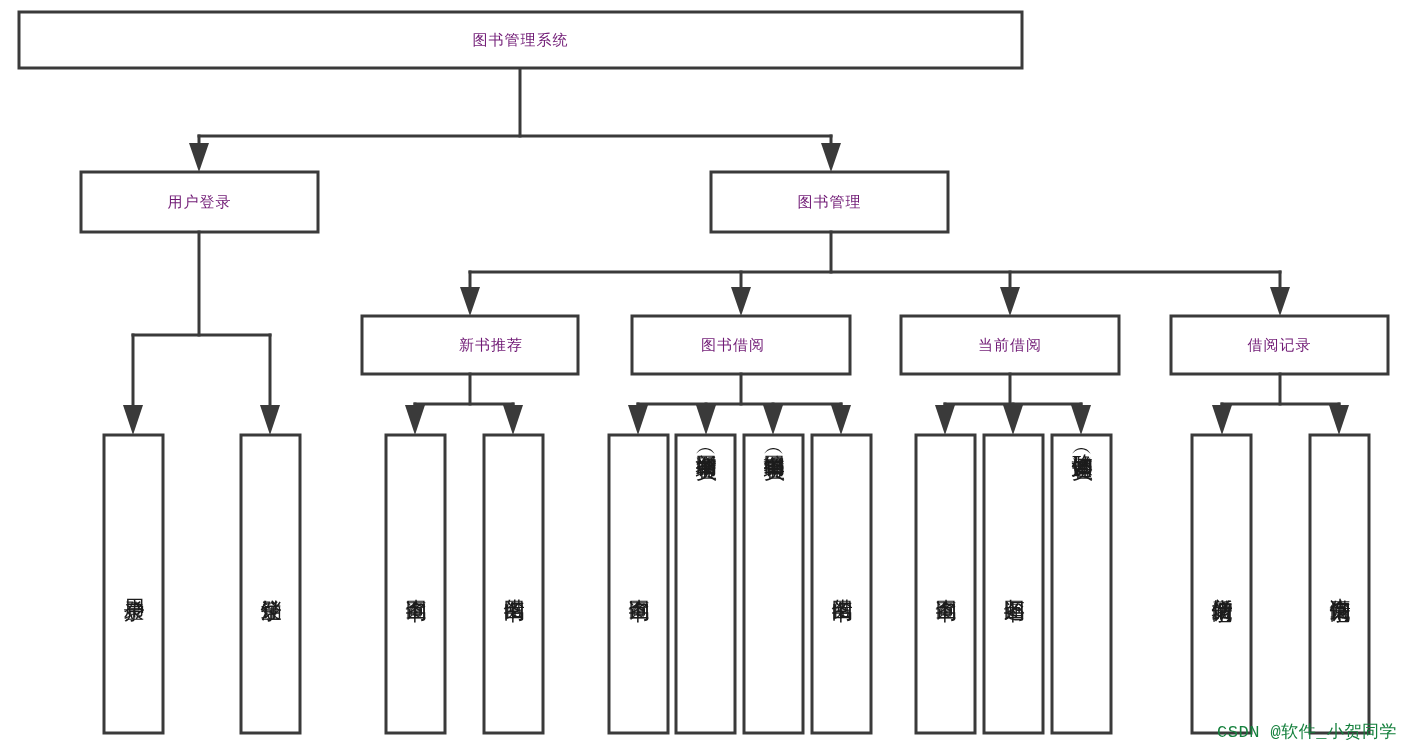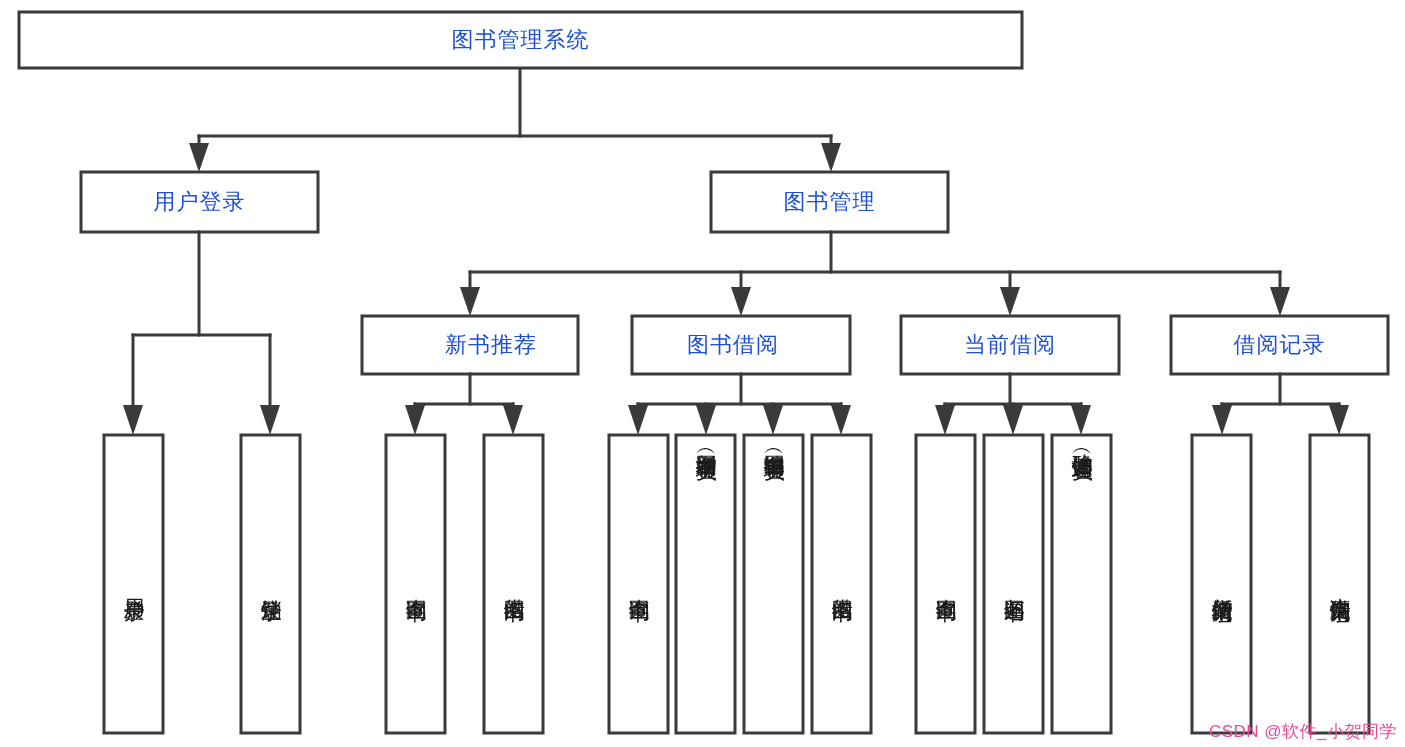--- a/index.html
+++ b/index.html
@@ -54,33 +54,33 @@
     letter-spacing: 1px;
     white-space: nowrap;
     pointer-events: none;
   }
   .hlabel-wrap {
     position: absolute;
     display: flex;
     align-items: center;
     justify-content: center;
     font-family: "DejaVu Sans", "Liberation Sans", sans-serif;
-    font-size: 22px;
-    color: #1d4ed8;
+    font-size: 15px;
+    color: #701a75;
     letter-spacing: 1px;
     white-space: nowrap;
     pointer-events: none;
   }
   #watermark {
     position: absolute;
     right: 8px;
     bottom: 4px;
-    font-family: Liberation Sans, sans-serif;
+    font-family: Liberation Mono, monospace;
     font-size: 17px;
-    color: #ec4899;
+    color: #15803d;
     letter-spacing: 0.5px;
     white-space: nowrap;
   }
 </style>
 </head>
 <body>
 
 <div id="diagram-root">
 
   <svg id="tree-svg" viewBox="0 0 1405 747">

